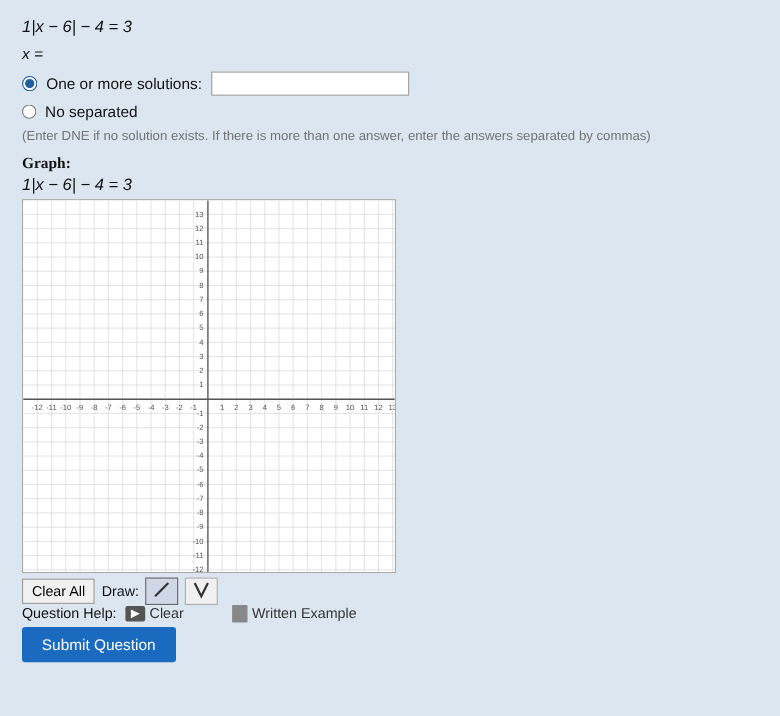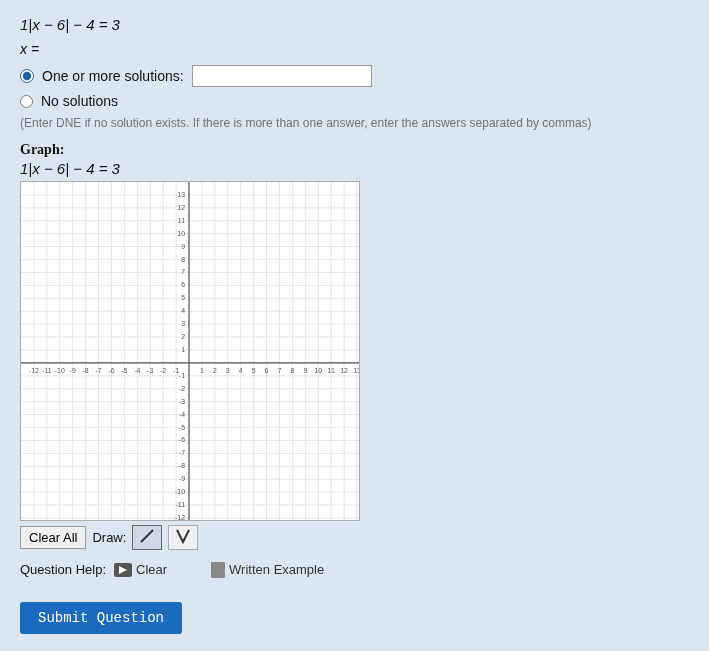--- a/index.html
+++ b/index.html
@@ -84,21 +84,20 @@
     .graph-svg {
       position: absolute;
       top: 0; left: 0;
       width: 100%; height: 100%;
     }
     .graph-controls {
       display: flex;
       align-items: center;
       gap: 6px;
       margin-top: 4px;
-      margin-bottom: 12px;
     }
     .btn-clear {
       background: #f0f0f0;
       border: 1px solid #999;
       padding: 3px 8px;
       font-size: 13px;
       cursor: pointer;
     }
     .btn-draw-label {
       font-size: 13px;
@@ -112,21 +111,21 @@
     }
     .draw-btn.active {
       background: #d0d8e8;
       border: 1px solid #666;
     }
     .question-help {
       display: flex;
       align-items: center;
       gap: 8px;
       font-size: 13px;
-      margin-bottom: 24px;
+      margin-bottom: 4px;
     }
     .help-video {
       display: inline-flex;
       align-items: center;
       gap: 4px;
       color: #333;
       font-size: 13px;
       cursor: pointer;
     }
     .video-icon {
@@ -164,42 +163,41 @@
       position: relative;
     }
     .submit-btn {
       background: #1a6abf;
       color: #fff;
       border: none;
       padding: 8px 18px;
       font-size: 14px;
       cursor: pointer;
       border-radius: 3px;
-      font-family: Liberation Mono, monospace;
     }
   </style>
 </head>
 <body>
 
 <div class="page-wrapper">
 
 
   <div class="equation">1|x − 6| − 4 = 3</div>
 
   <div class="x-equals">x =</div>
 
   <div class="radio-row">
     <input type="radio" name="solution-type" checked="" style="">
     <label>One or more solutions:</label>
     <input type="text" class="solutions-input" style="">
   </div>
 
   <div class="no-solution-row">
     <input type="radio" name="solution-type" style="">
-    <label>No solutions</label>
+    <label>No separated</label>
   </div>
 
   <div class="hint-text">(Enter DNE if no solution exists. If there is more than one answer, enter the answers separated by commas)</div>
 
   <div class="graph-label">Graph:</div>
   <div class="graph-equation">1|x − 6| − 4 = 3</div>
 
   <div class="graph-area">
     <svg class="graph-svg" viewBox="0 0 340 340" xmlns="http://www.w3.org/2000/svg">
 

